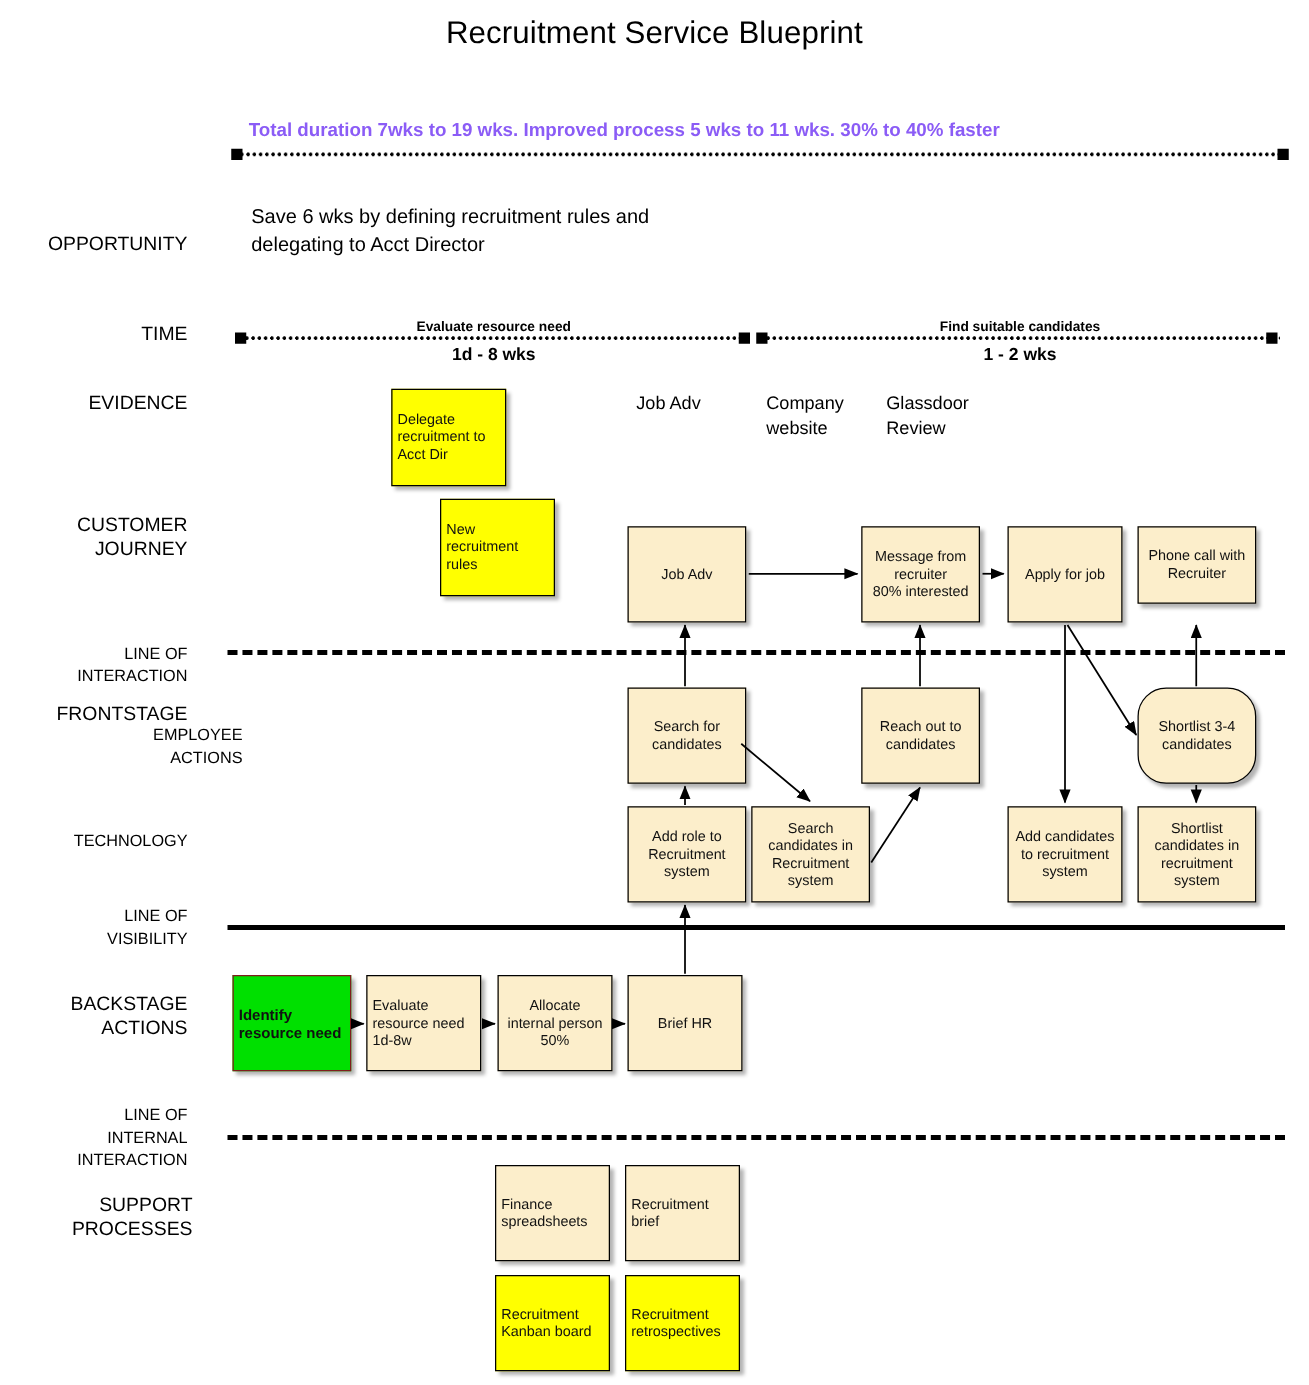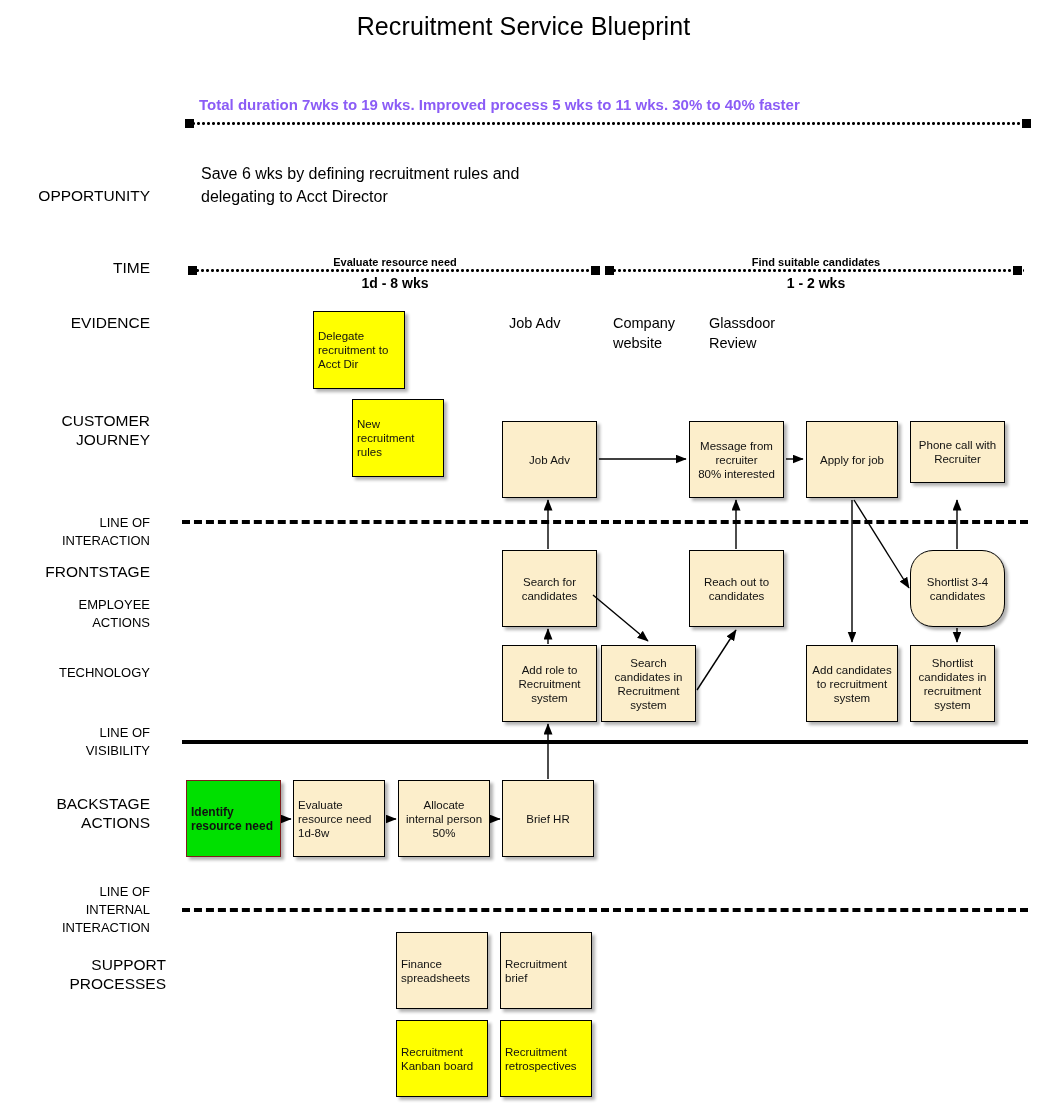--- a/index.html
+++ b/index.html
@@ -161,31 +161,31 @@
   <div class="endcap" style="left:1022px; top:119px;"></div>
 
   <div class="row-label" style="left:0px; top:186px; width:150px;">OPPORTUNITY</div>
   <div class="row-label" style="left:0px; top:258px; width:150px;">TIME</div>
   <div class="row-label" style="left:0px; top:313px; width:150px;">EVIDENCE</div>
   <div class="row-label" style="left:0px; top:411px; width:150px;">CUSTOMER
 JOURNEY</div>
   <div class="row-label small" style="left:0px; top:514px; width:150px;">LINE OF
 INTERACTION</div>
   <div class="row-label" style="left:0px; top:562px; width:150px;">FRONTSTAGE</div>
-  <div class="row-label small" style="left:0px; top:596px; width:150px;">EMPLOYEE
+  <div class="row-label small" style="left:0px; top:579px; width:150px;padding-left:44px;">EMPLOYEE
 ACTIONS</div>
   <div class="row-label small" style="left:0px; top:664px; width:150px;">TECHNOLOGY</div>
   <div class="row-label small" style="left:0px; top:724px; width:150px;">LINE OF
 VISIBILITY</div>
   <div class="row-label" style="left:0px; top:794px; width:150px;">BACKSTAGE
 ACTIONS</div>
   <div class="row-label small" style="left:0px; top:883px; width:150px;">LINE OF
 INTERNAL
 INTERACTION</div>
-  <div class="row-label" style="left:16px; top:955px; width:150px;">SUPPORT
+  <div class="row-label" style="left:4px; top:955px; width:150px;">SUPPORT
 PROCESSES</div>
 
   <div class="opp-text" style="left:201px; top:162px; width:440px;">Save 6 wks by defining recruitment rules and
 delegating to Acct Director</div>
 
   <div class="phase-name" style="left:200px; top:256px; width:390px;">Evaluate resource need</div>
   <div class="phase-dur" style="left:200px; top:275px; width:390px;">1d - 8 wks</div>
   <div class="dotbar" style="left:196px; top:269px; width:396px;"></div>
   <div class="endcap" style="left:188px; top:266px;"></div>
   <div class="endcap" style="left:591px; top:266px;"></div>
@@ -228,21 +228,21 @@
   <div class="box" style="left:502px; top:645px; width:95px; height:77px;">Add role to
 Recruitment
 system</div>
   <div class="box" style="left:601px; top:645px; width:95px; height:77px;">Search
 candidates in
 Recruitment
 system</div>
   <div class="box" style="left:806px; top:645px; width:92px; height:77px;">Add candidates
 to recruitment
 system</div>
-  <div class="box" style="left:910px; top:645px; width:85px; height:77px;">Shortlist
+  <div class="box" style="left:910px; top:645px; width:95px; height:77px;">Shortlist
 candidates in
 recruitment
 system</div>
 
   <div class="solidline" style="left:182px; top:740px; width:846px;"></div>
 
   <div class="box green" style="left:186px; top:780px; width:95px; height:77px;">Identify
 resource need</div>
   <div class="box lefttext" style="left:293px; top:780px; width:92px; height:77px;">Evaluate
 resource need

